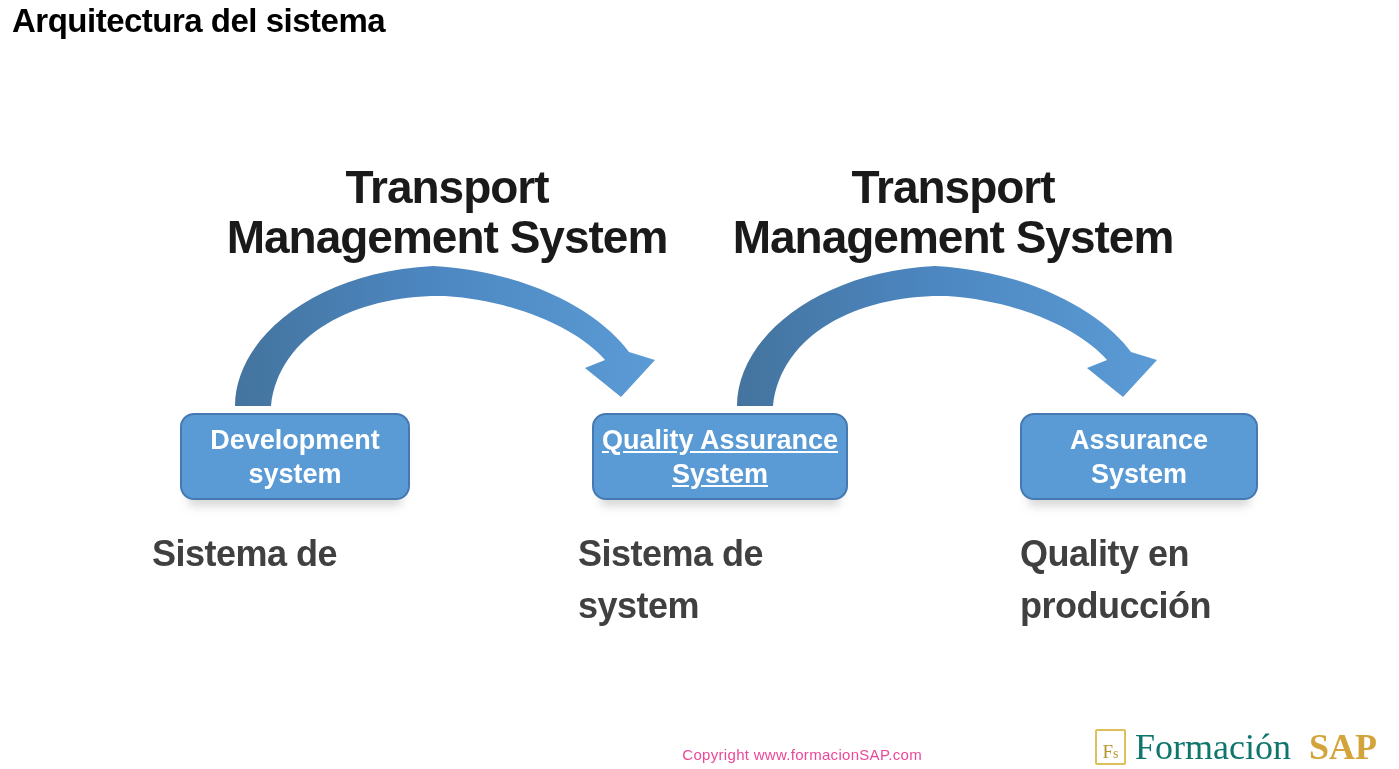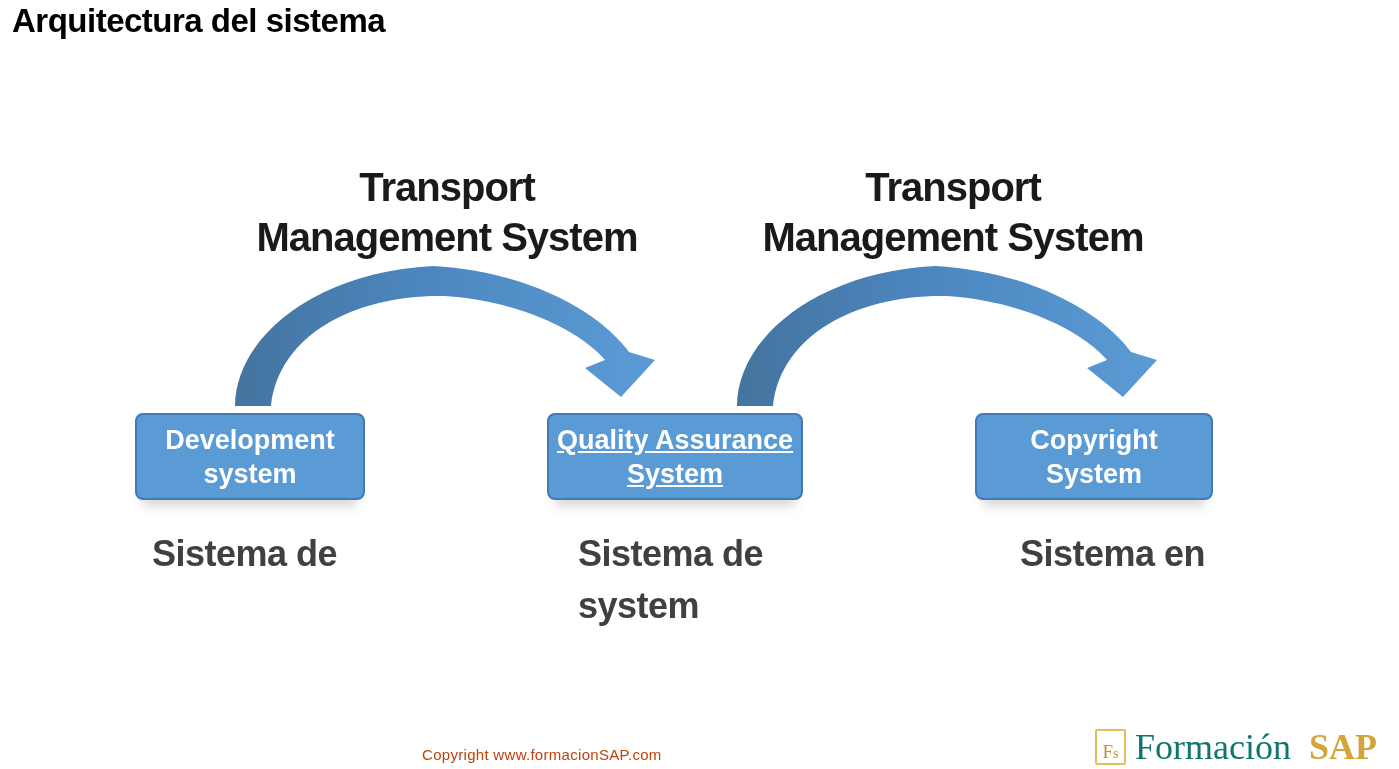--- a/index.html
+++ b/index.html
@@ -11,54 +11,55 @@
     font-family:"Liberation Sans", sans-serif;
   }
   .slide-title{
     position:absolute;left:12px;top:2px;
     font-size:33px;font-weight:bold;color:#000;
     letter-spacing:-0.5px;
   }
   .tms-label{
     position:absolute;top:162px;width:500px;
     text-align:center;
-    font-size:40px;font-weight:bold;color:#1a1a1a;
+    font-size:46px;font-weight:bold;color:#1a1a1a;
     line-height:50px;letter-spacing:-1px;
   }
   #tms-1{left:197px;}
   #tms-2{left:703px;}
   .arrow-svg{position:absolute;top:256px;width:470px;height:150px;}
   #arrow-1{left:195px;}
   #arrow-2{left:697px;}
   .sys-box{
     position:absolute;top:413px;height:87px;
     background:#5b9bd5;
     border:2px solid #4579b2;
-    border-radius:8px;
+    border-radius:14px;
     box-sizing:border-box;
     display:flex;flex-direction:column;justify-content:center;align-items:center;
     color:#ffffff;font-size:27px;font-weight:bold;line-height:34px;
     text-align:center;
     box-shadow:0 14px 10px -8px rgba(140,140,140,0.35);
+    margin-left:45px;
   }
   #box-dev{left:135px;width:230px;}
   #box-qa{left:547px;width:256px;text-decoration:underline;}
   #box-prod{left:975px;width:238px;}
   .caption{
     position:absolute;top:528px;
     font-size:36px;font-weight:bold;color:#404040;
     line-height:52px;letter-spacing:-0.5px;
   }
   #cap-1{left:152px;}
   #cap-2{left:578px;}
   #cap-3{left:1020px;}
   .copyright{
     position:absolute;left:422px;top:746px;width:500px;
-    text-align:left;
-    font-size:15px;color:#c2410c;letter-spacing:0.3px;
+    text-align:right;
+    font-size:15px;color:#ec4899;letter-spacing:0.3px;
   }
   .logo{
     position:absolute;left:1095px;top:727px;height:40px;
     display:flex;align-items:center;
   }
   .logo-badge{
     width:27px;height:30px;
     border:2px solid #ddc05a;
     border-radius:2px;
     display:flex;align-items:flex-end;justify-content:center;
@@ -136,33 +137,34 @@
 
   <div class="sys-box" id="box-dev">
     <div>Development</div>
     <div>system</div>
   </div>
   <div class="sys-box" id="box-qa">
     <div>Quality Assurance</div>
     <div>System</div>
   </div>
   <div class="sys-box" id="box-prod">
-    <div>Copyright</div>
+    <div>Assurance</div>
     <div>System</div>
   </div>
 
   <div class="caption" id="cap-1">
     <div>Sistema de</div>
   </div>
   <div class="caption" id="cap-2">
     <div>Sistema de</div>
     <div>system</div>
   </div>
   <div class="caption" id="cap-3">
-    <div>Sistema en</div>
+    <div>Quality en</div>
+    <div>producción</div>
   </div>
 
   <div class="copyright">Copyright www.formacionSAP.com</div>
 
   <div class="logo">
     <div class="logo-badge">
       <span class="big">F</span>
         <span class="small">s</span>
     </div>
     <div class="logo-name">Formación</div>

